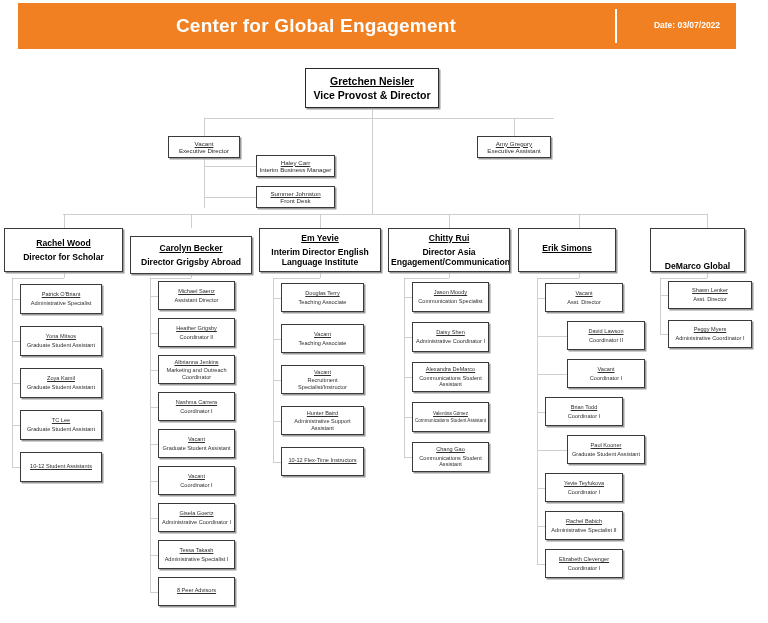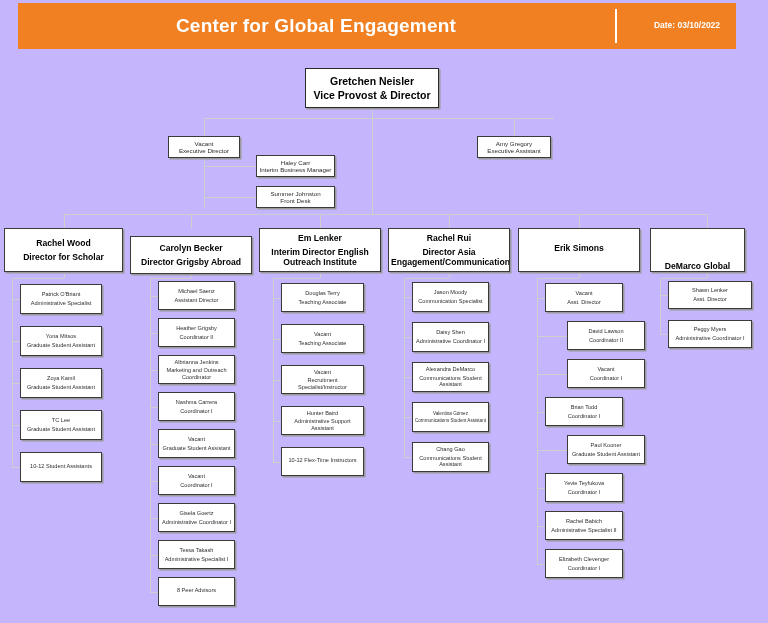--- a/index.html
+++ b/index.html
@@ -7,21 +7,21 @@
   html, body {
     margin: 0; padding: 0;
     background: #000000;
     width: 768px; height: 623px;
     overflow: hidden;
     font-family: "Liberation Sans", sans-serif;
   }
   #chart-root {
     position: relative;
     width: 768px; height: 623px;
-    background: #c4b5fd;
+    background: #ffffff;
   }
 
   
   .header-banner {
     position: absolute;
     left: 18px; top: 3px;
     width: 718px; height: 46px;
     background: #F08022;
     display: flex;
     align-items: center;
@@ -61,21 +61,21 @@
     display: flex;
     flex-direction: column;
     align-items: center;
     justify-content: center;
     text-align: center;
     color: #000000;
     overflow: hidden;
     line-height: 1.18;
     padding: 1px 2px;
   }
-  .node .nm { display: block; width: 100%; }
+  .node .nm { display: block; width: 100%; text-decoration: underline; }
   .node .ttl { display: block; width: 100%; }
 
   
   .node.root {
     font-size: 10.5px;
     font-weight: bold;
     border: 1px solid #2a2a2a;
   }
   .node.root .nm { margin-bottom: 2px; }
 
@@ -110,21 +110,21 @@
   .conn.h { height: 1px; }
 </style>
 </head>
 <body>
 
 <div id="chart-root">
 
   <div class="header-banner">
     <div class="header-title">Center for Global Engagement</div>
     <div class="header-divider"></div>
-    <div class="header-date">Date: 03/10/2022</div>
+    <div class="header-date">Date: 03/07/2022</div>
   </div>
 
   <div id="connector-layer">
       <div class="conn v" style="left: 372px; top: 108px; height: 10px;"></div>
       <div class="conn h" style="left: 204px; top: 118px; width: 350px;"></div>
       <div class="conn v" style="left: 204px; top: 118px; height: 18px;"></div>
       <div class="conn v" style="left: 514px; top: 118px; height: 18px;"></div>
       <div class="conn v" style="left: 204px; top: 158px; height: 50px;"></div>
       <div class="conn h" style="left: 204px; top: 166px; width: 52px;"></div>
       <div class="conn h" style="left: 204px; top: 197px; width: 52px;"></div>
@@ -272,22 +272,22 @@
         <span class="ttl">Administrative Coordinator I</span>
       </div>
       <div class="node staff" style="left: 158px; top: 540px; width: 77px; height: 29px;">
         <span class="nm">Tessa Takash</span>
         <span class="ttl">Administrative Specialist I</span>
       </div>
       <div class="node staff" style="left: 158px; top: 577px; width: 77px; height: 29px;">
         <span class="nm">8 Peer Advisors</span>
       </div>
       <div class="node dept" style="left: 259px; top: 228px; width: 122px; height: 44px;">
-        <span class="nm">Em Lenker</span>
-        <span class="ttl">Interim Director English Outreach Institute</span>
+        <span class="nm">Em Yevie</span>
+        <span class="ttl">Interim Director English Language Institute</span>
       </div>
       <div class="node staff" style="left: 281px; top: 283px; width: 83px; height: 29px;">
         <span class="nm">Douglas Terry</span>
         <span class="ttl">Teaching Associate</span>
       </div>
       <div class="node staff" style="left: 281px; top: 324px; width: 83px; height: 29px;">
         <span class="nm">Vacant</span>
         <span class="ttl">Teaching Associate</span>
       </div>
       <div class="node staff" style="left: 281px; top: 365px; width: 83px; height: 29px;">
@@ -295,21 +295,21 @@
         <span class="ttl">Recruitment Specialist/Instructor</span>
       </div>
       <div class="node staff" style="left: 281px; top: 406px; width: 83px; height: 29px;">
         <span class="nm">Hunter Baird</span>
         <span class="ttl">Administrative Support Assistant</span>
       </div>
       <div class="node staff" style="left: 281px; top: 447px; width: 83px; height: 29px;">
         <span class="nm">10-12 Flex-Time Instructors</span>
       </div>
       <div class="node dept" style="left: 388px; top: 228px; width: 122px; height: 44px;">
-        <span class="nm">Rachel Rui</span>
+        <span class="nm">Chitty Rui</span>
         <span class="ttl">Director Asia Engagement/Communications</span>
       </div>
       <div class="node staff" style="left: 412px; top: 282px; width: 77px; height: 30px;">
         <span class="nm">Jason Moody</span>
         <span class="ttl">Communication Specialist</span>
       </div>
       <div class="node staff" style="left: 412px; top: 322px; width: 77px; height: 30px;">
         <span class="nm">Daisy Shen</span>
         <span class="ttl">Administrative Coordinator I</span>
       </div>
@@ -318,21 +318,21 @@
         <span class="ttl">Communications Student Assistant</span>
       </div>
       <div class="node staff tight" style="left: 412px; top: 402px; width: 77px; height: 30px;">
         <span class="nm">Valentina Gómez</span>
         <span class="ttl">Communications Student Assistant</span>
       </div>
       <div class="node staff" style="left: 412px; top: 442px; width: 77px; height: 30px;">
         <span class="nm">Chang Gao</span>
         <span class="ttl">Communications Student Assistant</span>
       </div>
-      <div class="node dept" style="left: 518px; top: 228px; width: 122px; height: 44px;">
+      <div class="node dept" style="left: 518px; top: 228px; width: 98px; height: 44px;">
         <span class="nm">Erik Simons</span>
       </div>
       <div class="node staff" style="left: 545px; top: 283px; width: 78px; height: 29px;">
         <span class="nm">Vacant</span>
         <span class="ttl">Asst. Director</span>
       </div>
       <div class="node staff" style="left: 567px; top: 321px; width: 78px; height: 29px;">
         <span class="nm">David Lawson</span>
         <span class="ttl">Coordinator II</span>
       </div>

